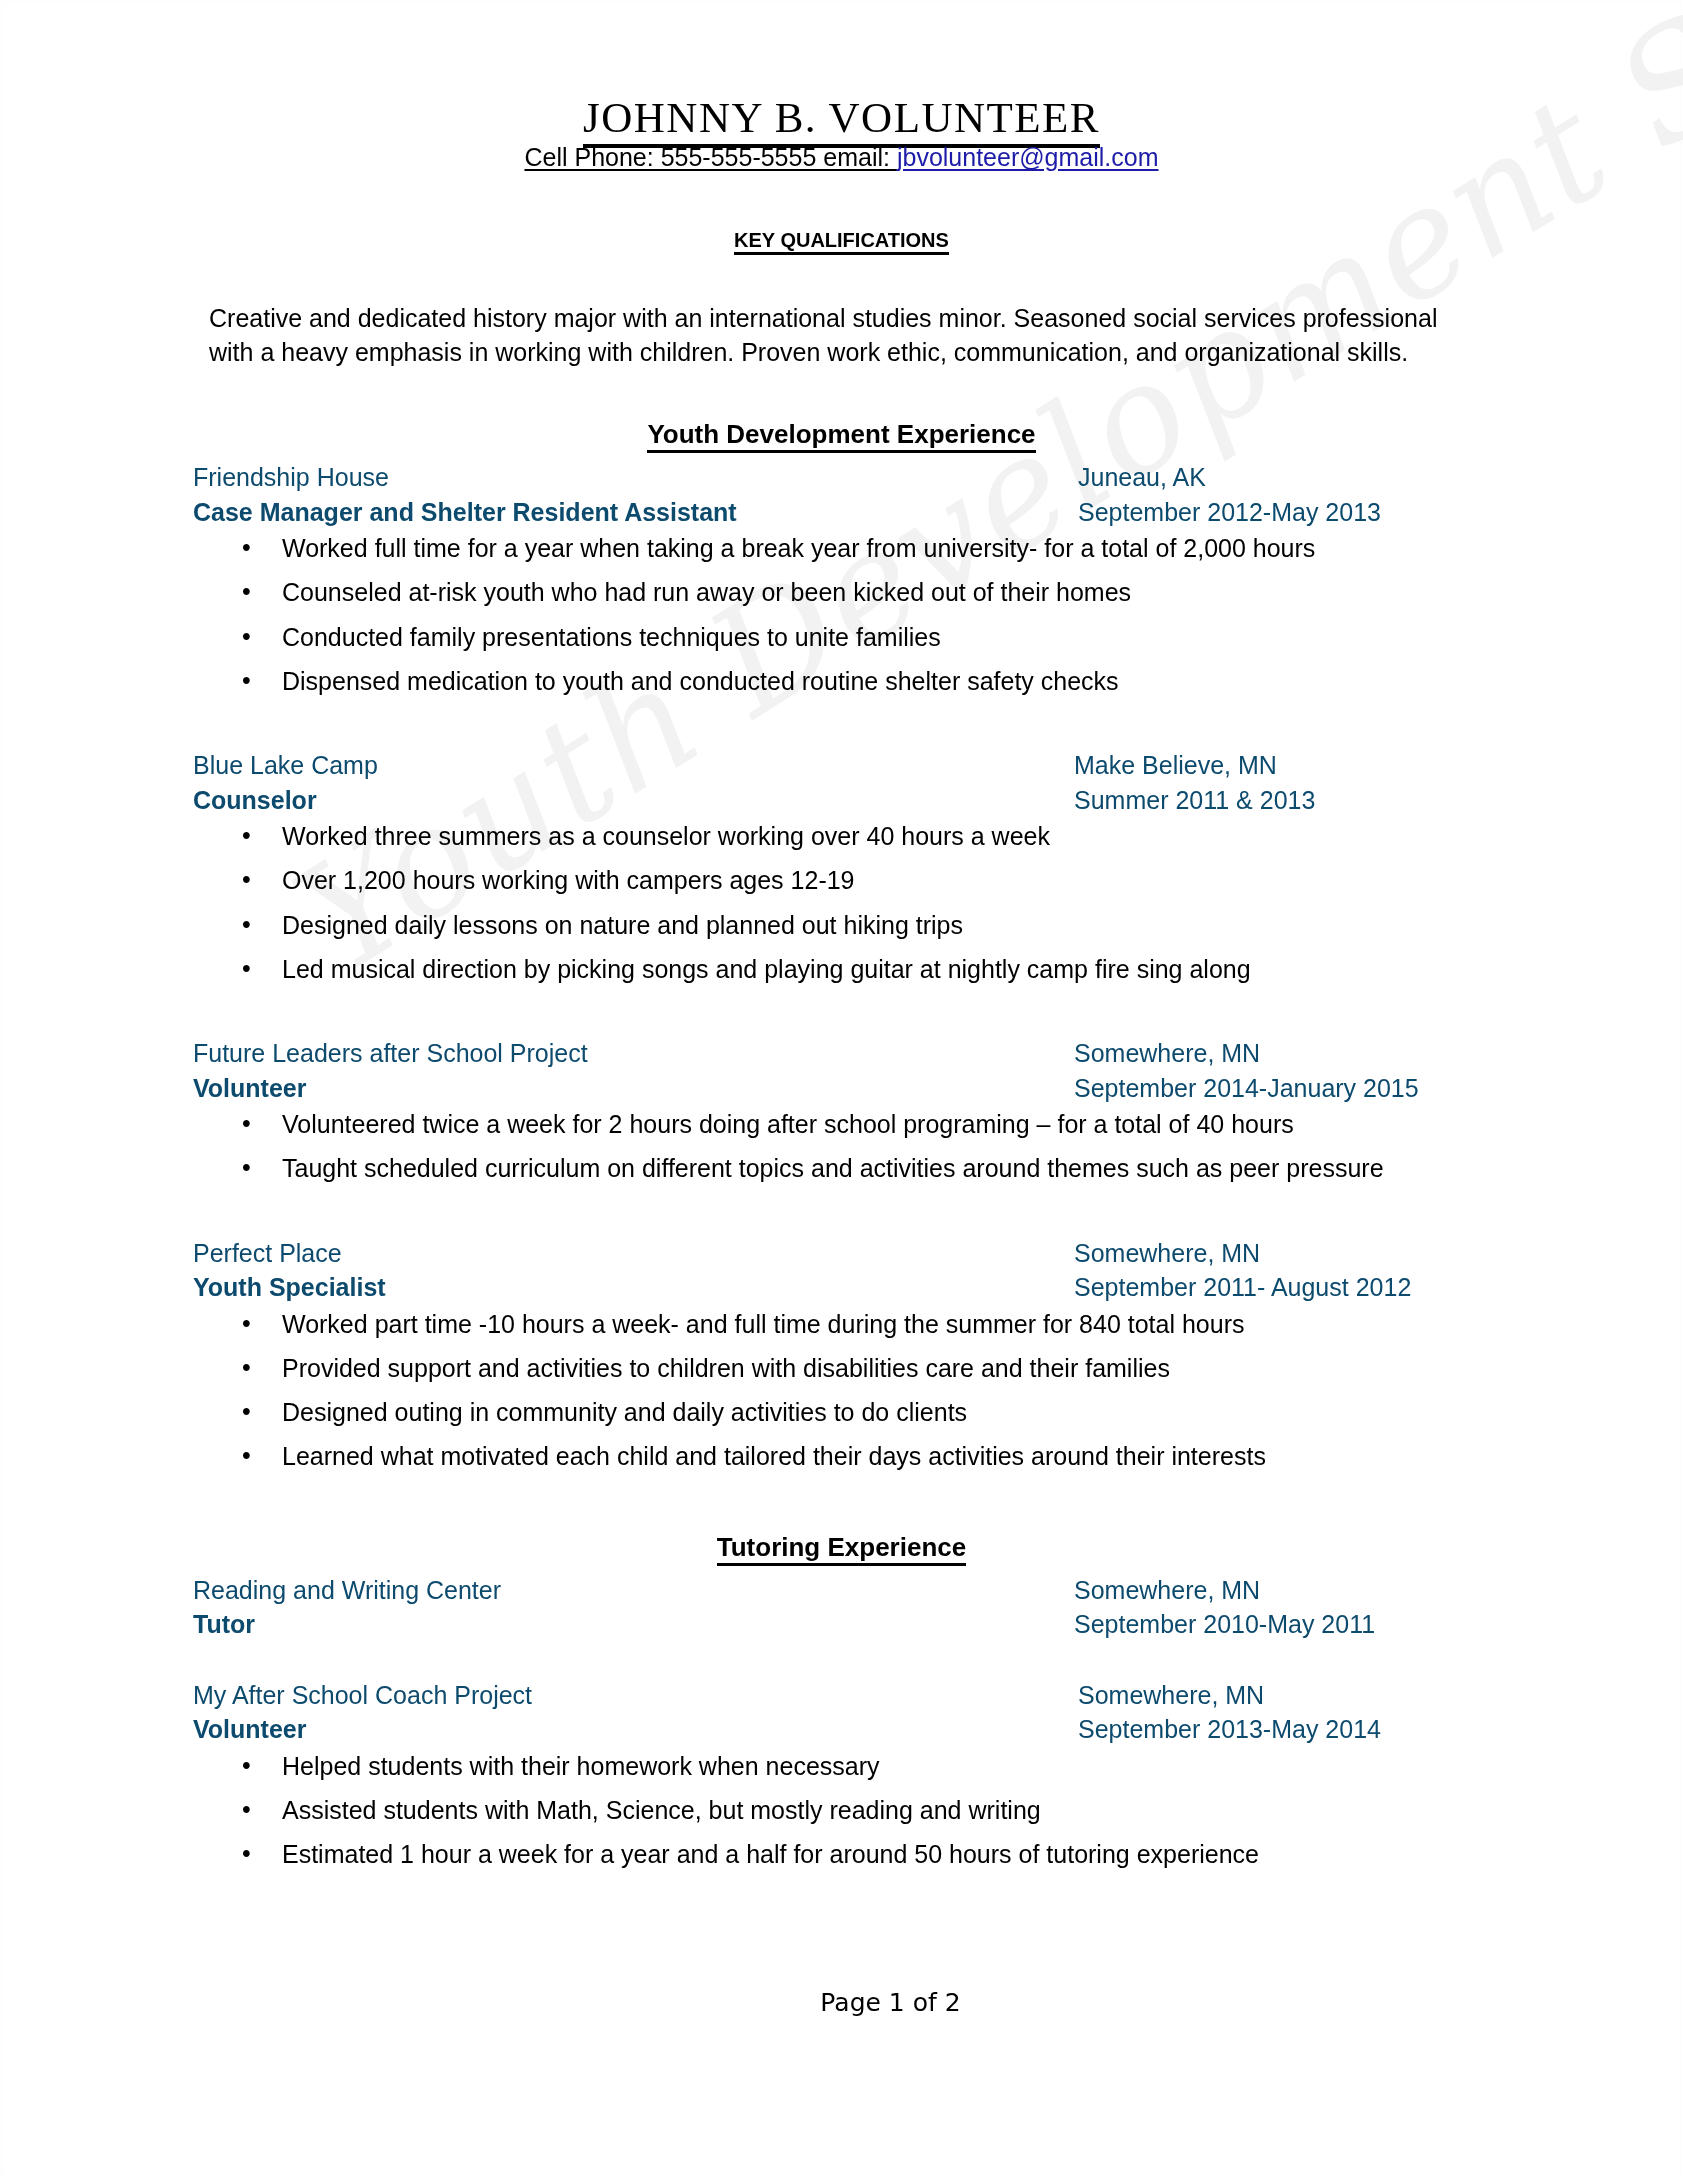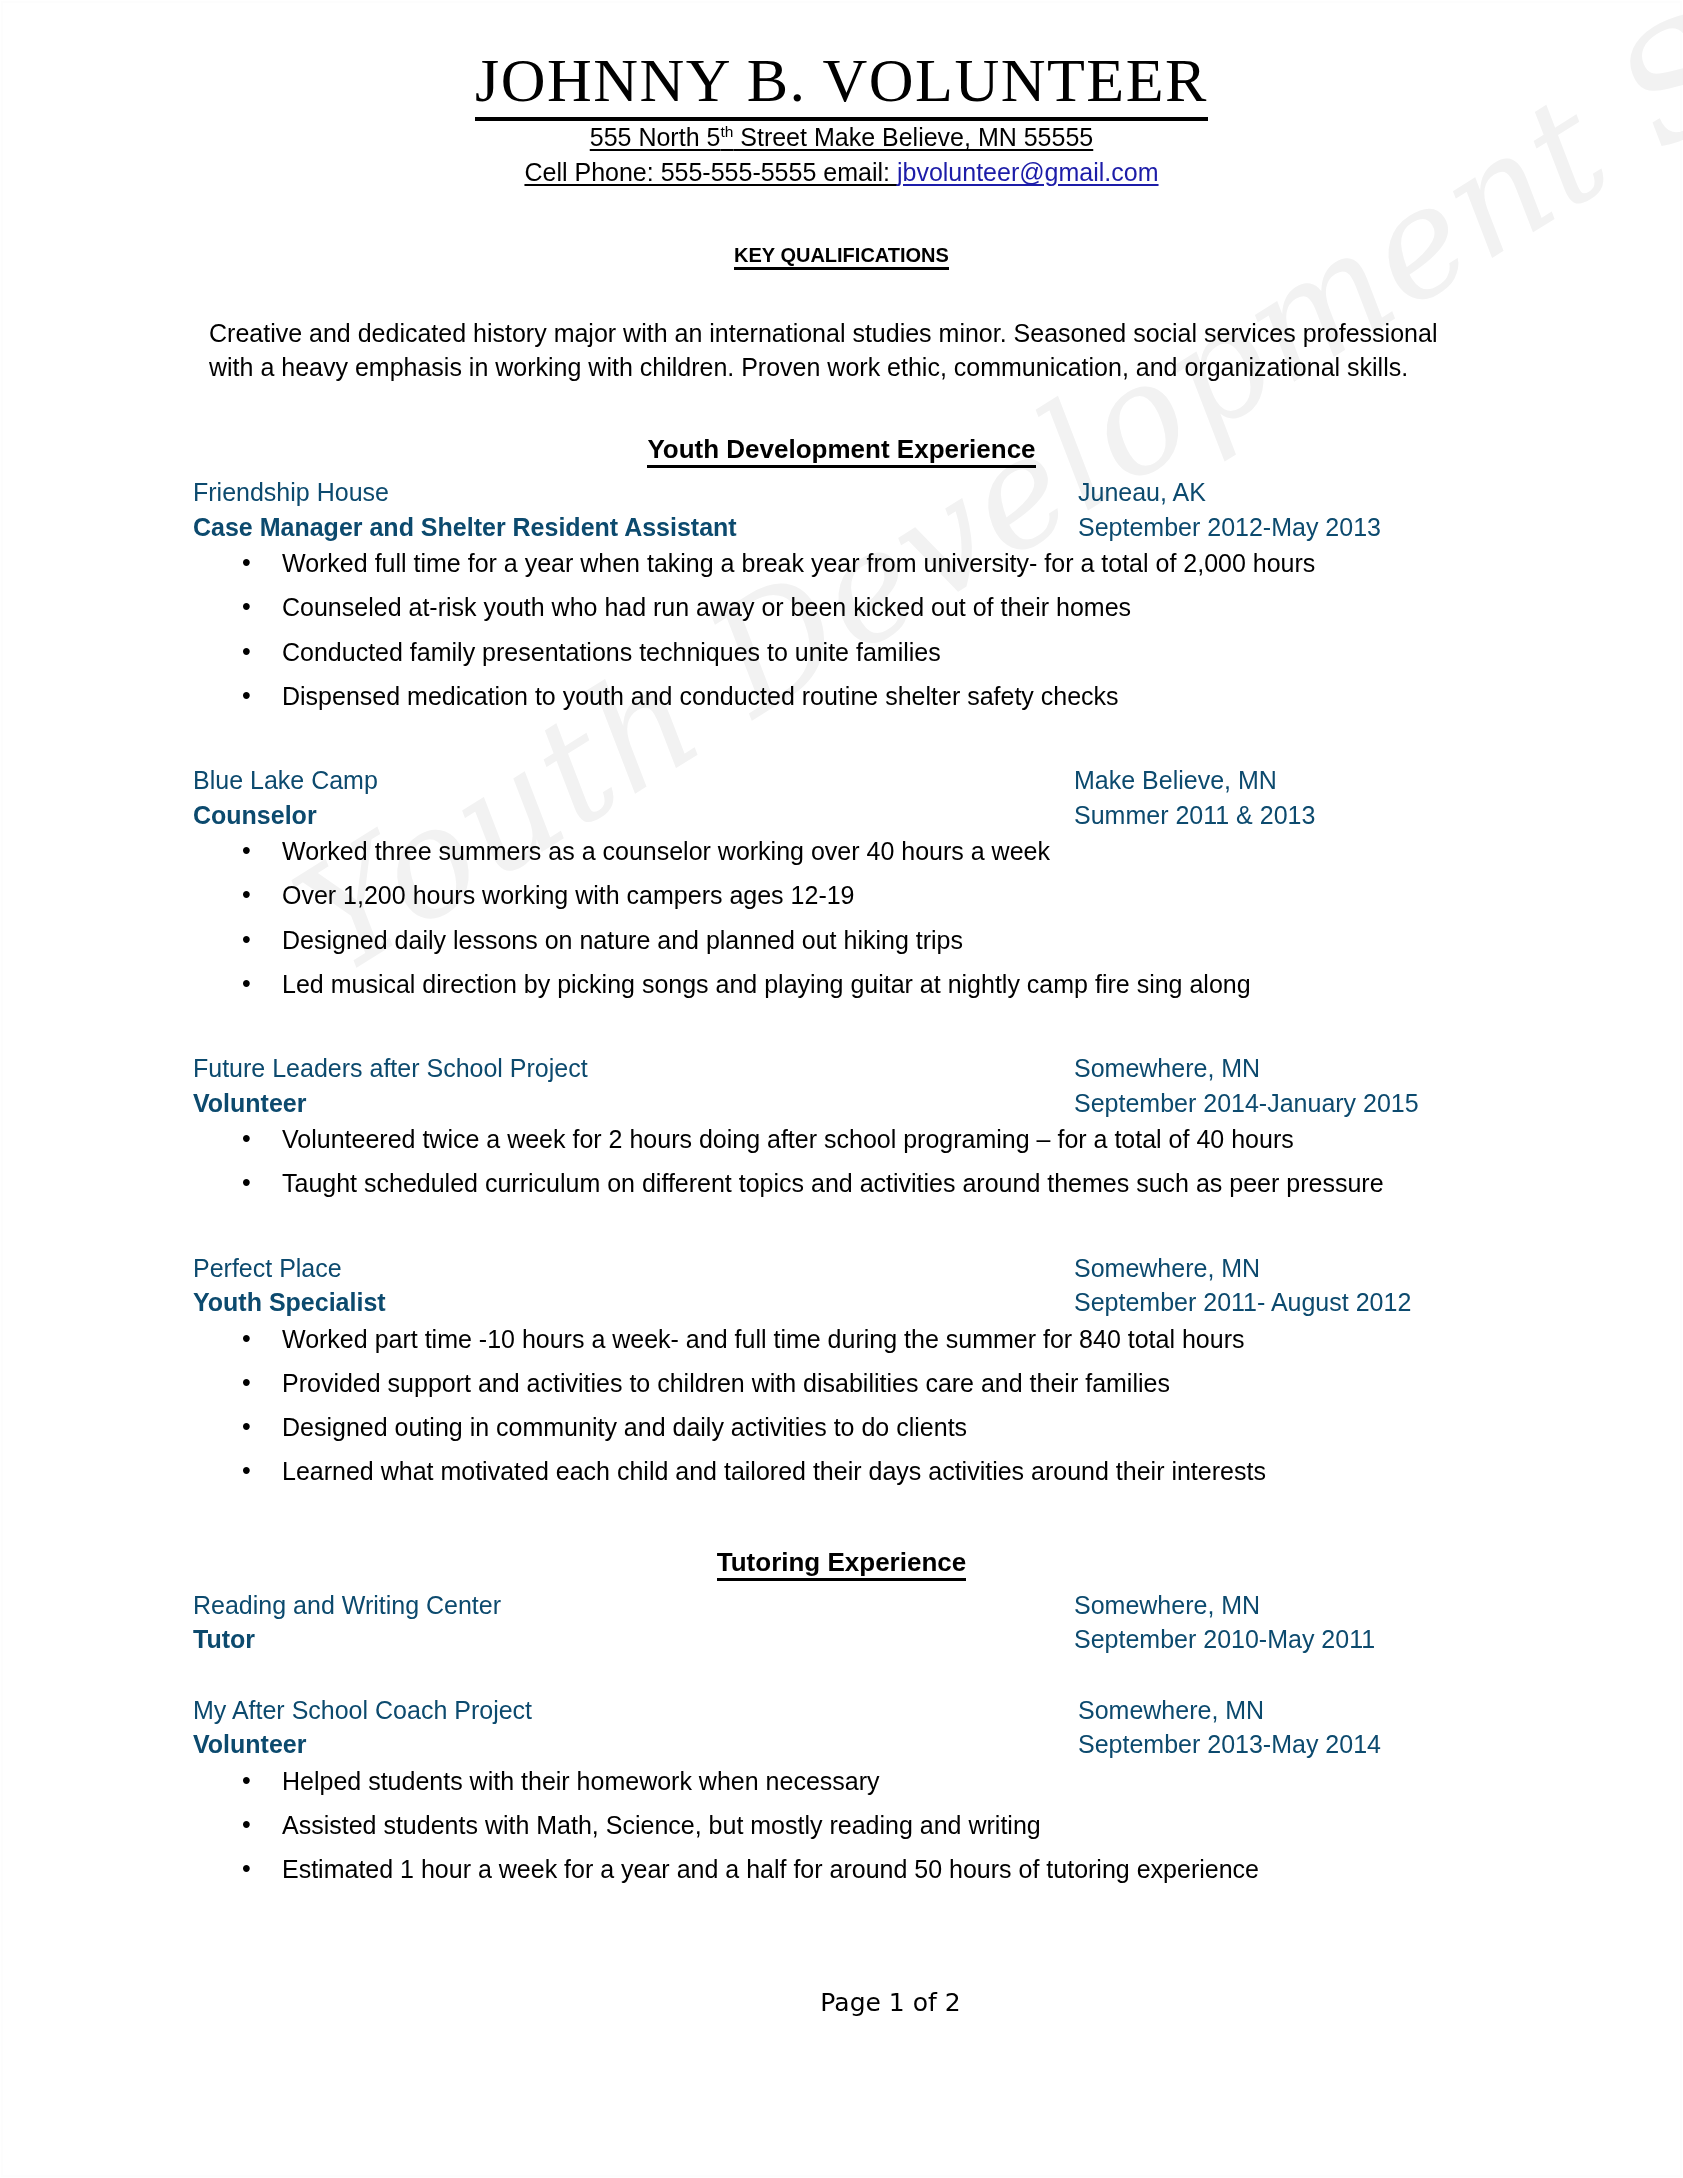--- a/index.html
+++ b/index.html
@@ -51,26 +51,26 @@
   .content {
     position: relative;
     z-index: 2;
     padding: 0 193px 0 193px;
   }
 
   
   .name {
     text-align: center;
     font-family: "Liberation Serif", serif;
-    font-size: 62px;
+    font-size: 43px;
     font-weight: 400;
     letter-spacing: 1.5px;
     color: #000;
     margin: 0;
-    padding-top: 49px;
+    padding-top: 96px;
     line-height: 1.0;
   }
   .name span.u {
     border-bottom: 4px solid #000;
     padding-bottom: 3px;
   }
   .contact-line {
     text-align: center;
     font-size: 25px;
     color: #000;
@@ -188,21 +188,20 @@
 
 <div class="page">
   <div class="page-edge"></div>
 
   <div class="watermark">Youth Development Sample</div>
 
   <div class="content">
 
     <h1 class="name"><span class="u">JOHNNY B. VOLUNTEER</span></h1>
 
-    <p class="contact-line"><span class="u"><span>555 North 5</span><sup>th</sup><span> Street Make Believe, MN 55555</span></span></p>
 
     <p class="contact-line second"><span class="u">Cell Phone: 555-555-5555 email: </span><a class="email-link" href="#">jbvolunteer@gmail.com</a></p>
 
     <h2 class="section-title key-qual"><span class="u">KEY QUALIFICATIONS</span></h2>
 
     <p class="summary">Creative and dedicated history major with an international studies minor. Seasoned social services professional with a heavy emphasis in working with children. Proven work ethic, communication, and organizational skills.</p>
 
     <h2 class="section-title exp-heading"><span class="u">Youth Development Experience</span></h2>
 
     <div class="job">

